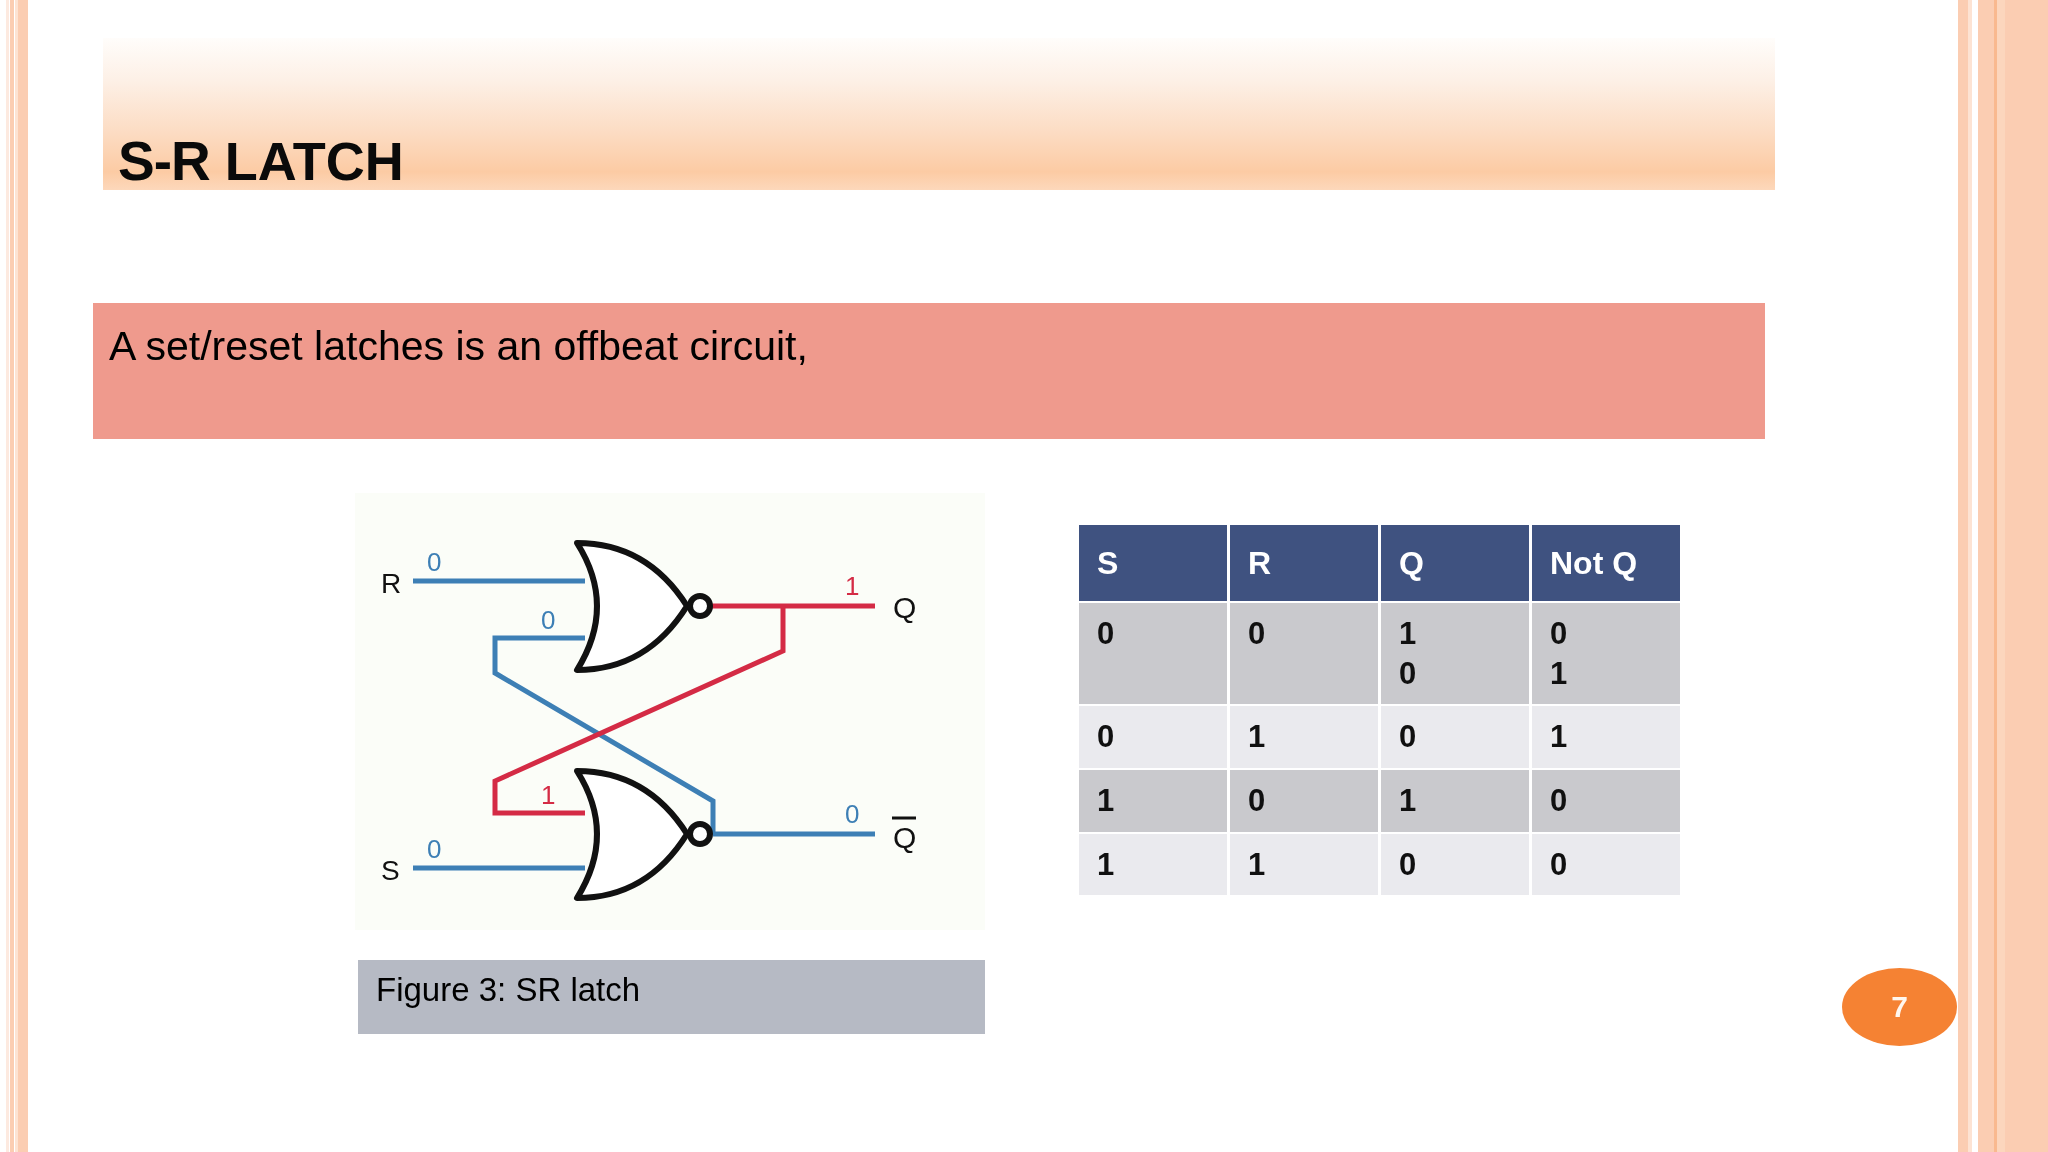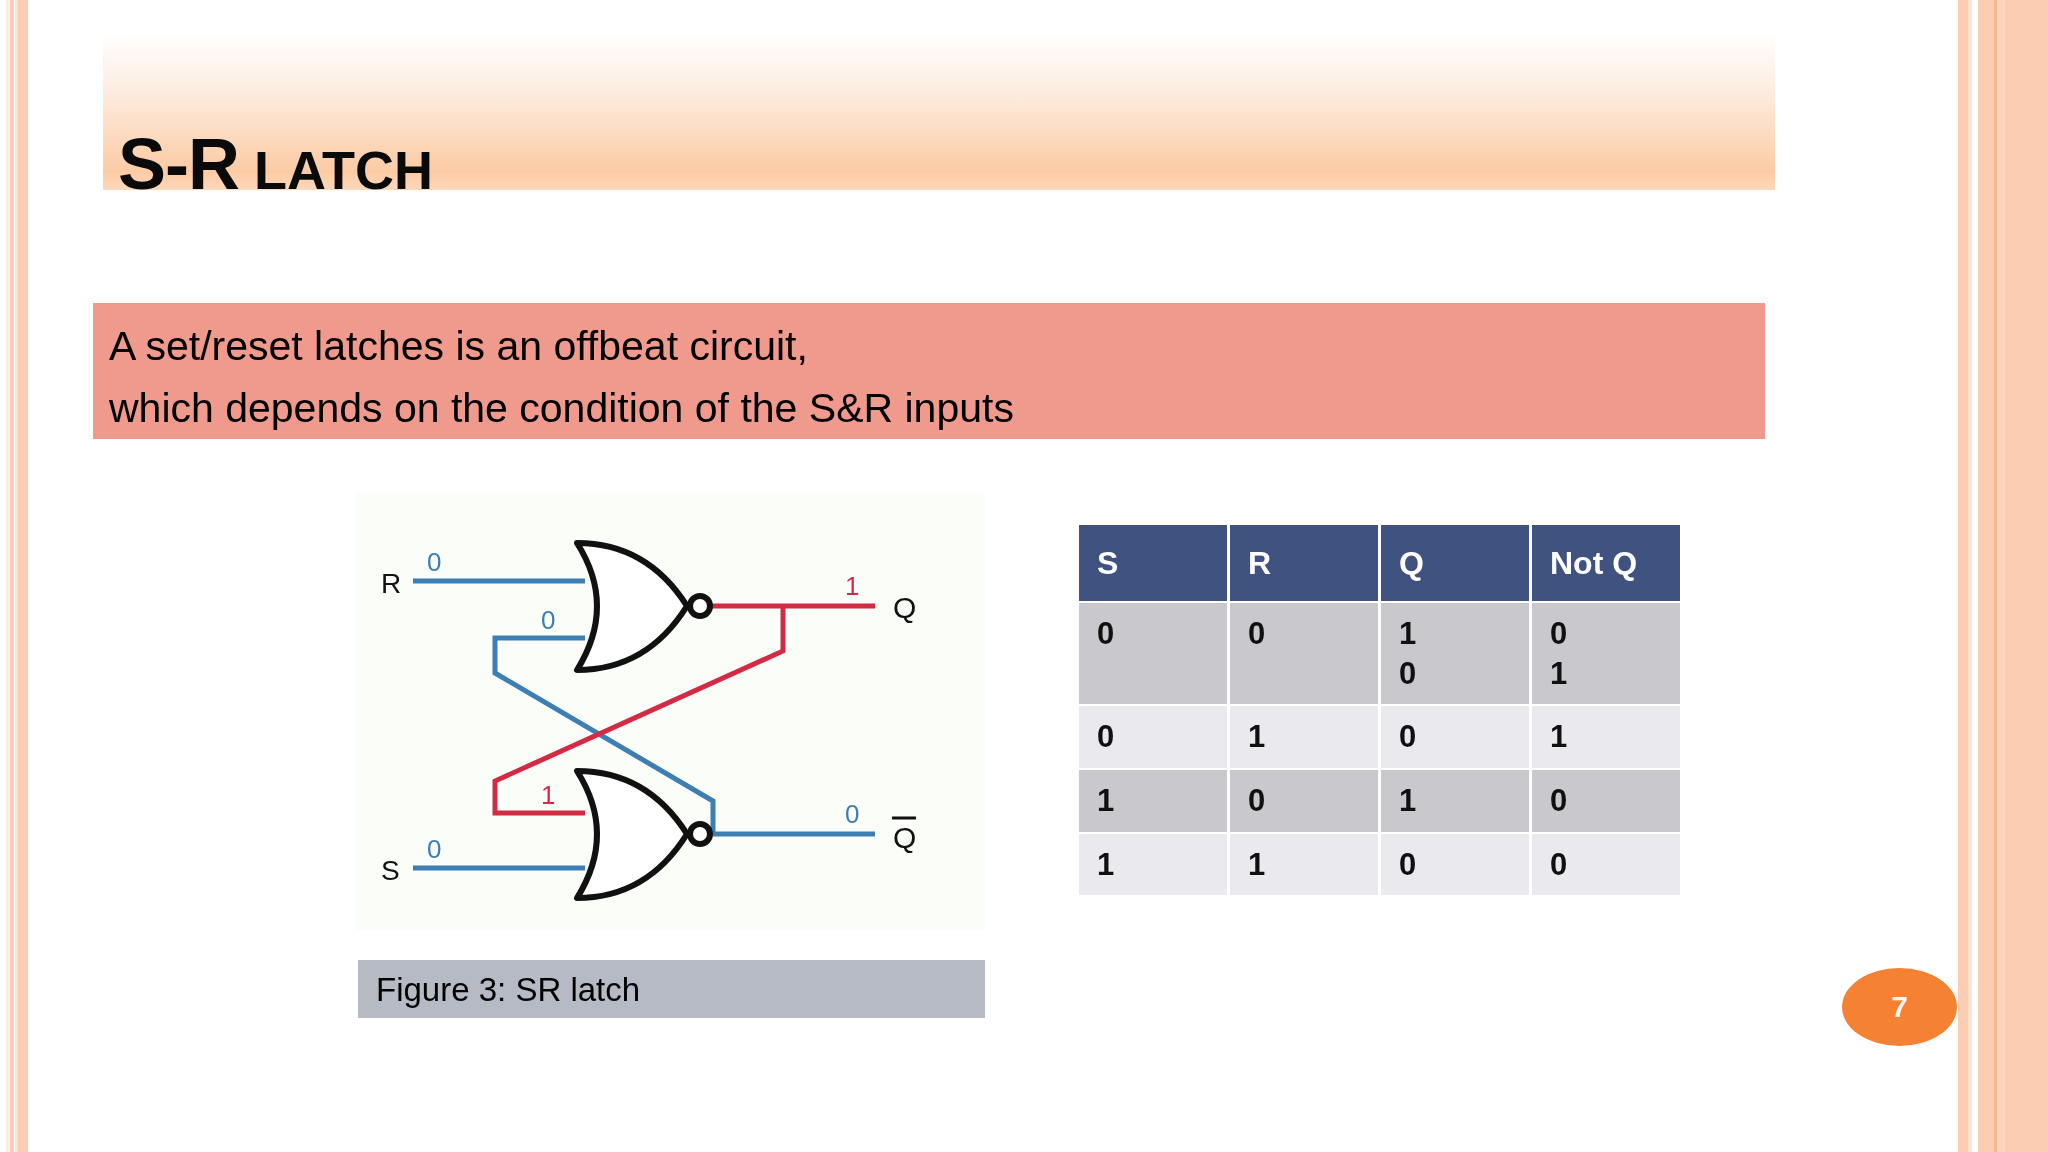--- a/index.html
+++ b/index.html
@@ -44,21 +44,21 @@
     position: absolute;
     left: 118px;
     top: 128px;
     font-size: 62px;
     font-weight: bold;
     color: #0a0a0a;
     letter-spacing: -1px;
     white-space: nowrap;
     line-height: 1;
   }
-  .title-text .lead { font-size: 72px; }
+  .title-text .lead { font-size: 55px; }
   .title-text .rest { font-size: 54px; letter-spacing: 0px; }
 
   
   .desc-box {
     position: absolute;
     left: 93px;
     top: 303px;
     width: 1672px;
     height: 136px;
     background: #ef9a8d;
@@ -83,21 +83,21 @@
     height: 437px;
     background: #fbfdf8;
   }
   .figure-svg { display: block; width: 630px; height: 437px; }
 
   .fig-caption {
     position: absolute;
     left: 358px;
     top: 960px;
     width: 627px;
-    height: 58px;
+    height: 74px;
     background: #b6bac4;
   }
   .fig-caption span {
     position: absolute;
     left: 18px;
     top: 11px;
     font-size: 33px;
     color: #000000;
     white-space: nowrap;
   }
@@ -175,21 +175,20 @@
   <div class="stripe" style="left:54px;width:3px;background:#f9b98f;"></div>
   <div class="stripe" style="left:57px;width:8px;background:#fcd6bd;"></div>
   <div class="stripe" style="left:65px;width:43px;background:#fbcdb2;"></div>
 </div>
 
 <div class="title-band"></div>
 <div class="title-text"><span class="lead">S-R</span><span class="rest"> LATCH</span></div>
 
 <div class="desc-box">
   <div class="desc-line l1">A set/reset latches is an offbeat circuit,</div>
-  <div class="desc-line l2">which depends on the condition of the S&amp;R inputs</div>
 </div>
 
 <div class="figure-wrap">
   <svg class="figure-svg" viewBox="0 0 630 437">
 
     <g stroke="#3d7fb5" stroke-width="5" fill="none" stroke-linecap="butt" stroke-linejoin="miter">
 
       <path d="M 58 88 L 230 88"></path>
 
       <path d="M 230 145 L 140 145 L 140 180 L 358 308 L 358 341"></path>

